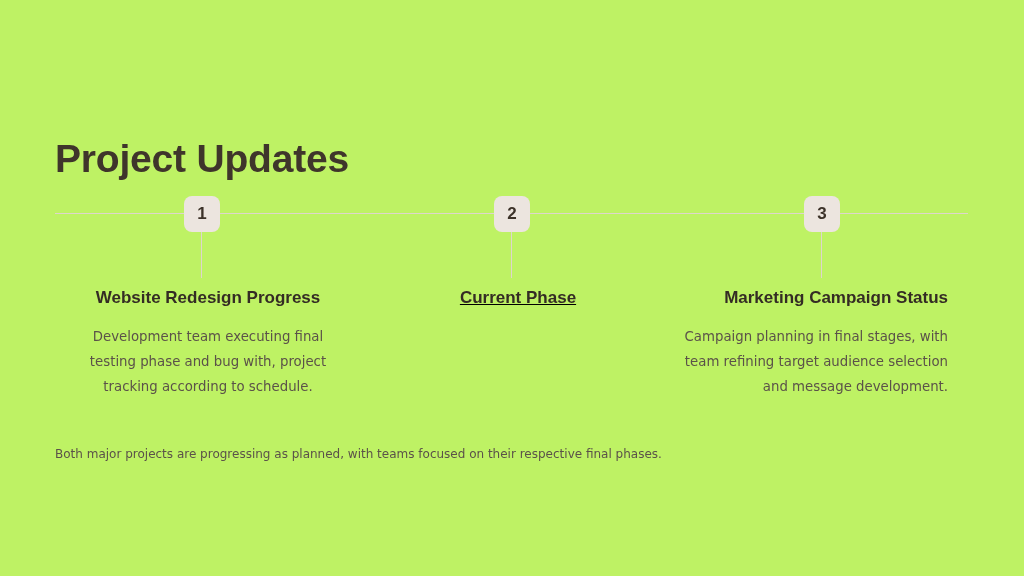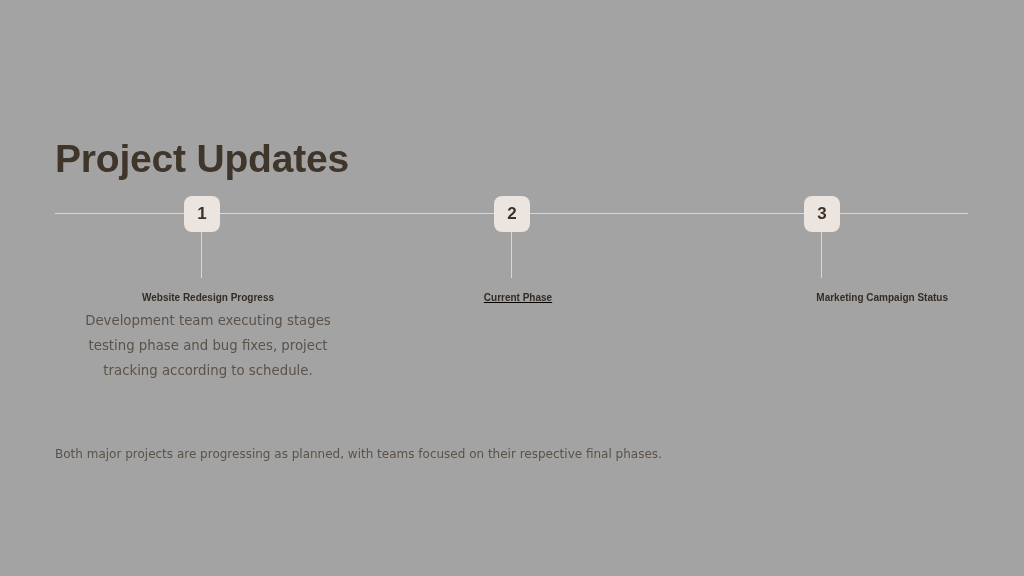--- a/index.html
+++ b/index.html
@@ -11,21 +11,21 @@
     height: 576px;
     background: #fdfbf7;
     font-family: "DejaVu Sans", sans-serif;
     overflow: hidden;
     position: relative;
   }
 
   .slide {
     position: absolute;
     inset: 0;
-    background: #a3a3a3;
+    background: #bef264;
   }
 
   
   .page-title {
     position: absolute;
     left: 55px;
     top: 110px;
     font-family: "Liberation Sans", sans-serif;
     font-size: 39px;
     font-weight: bold;
@@ -96,25 +96,25 @@
   }
 
   .column {
     position: absolute;
     top: 0;
     text-align: center;
   }
 
   .column-heading {
     font-family: "Liberation Sans", sans-serif;
-    font-size: 10px;
+    font-size: 17px;
     font-weight: bold;
     color: #342c24;
     line-height: 20px;
-    margin: 0 0 0 0;
+    margin: 0 0 16px 0;
     white-space: nowrap;
   }
 
   .column-body {
     font-family: "DejaVu Sans", sans-serif;
     font-size: 13.3px;
     font-weight: normal;
     color: #5b5249;
     line-height: 25px;
     margin: 0;
@@ -158,28 +158,29 @@
       <div class="milestone-badge">3</div>
       <div class="milestone-stem"></div>
     </div>
 
   </div>
 
   <div class="columns">
 
     <div class="column" style="left: 18px; width: 270px;">
       <div class="column-heading">Website Redesign Progress</div>
-      <p class="column-body">Development team executing stages testing phase and bug fixes, project tracking according to schedule.</p>
+      <p class="column-body">Development team executing final testing phase and bug with, project tracking according to schedule.</p>
     </div>
 
     <div class="column" style="left: 328px; width: 270px; text-decoration: underline;">
       <div class="column-heading">Current Phase</div>
     </div>
 
     <div class="column" style="left: 623px; width: 270px; text-align: right;">
       <div class="column-heading">Marketing Campaign Status</div>
+      <p class="column-body">Campaign planning in final stages, with team refining target audience selection and message development.</p>
     </div>
 
   </div>
 
   <div class="summary-note">Both major projects are progressing as planned, with teams focused on their respective final phases.</div>
 
 </div>
 
 </body></html>

